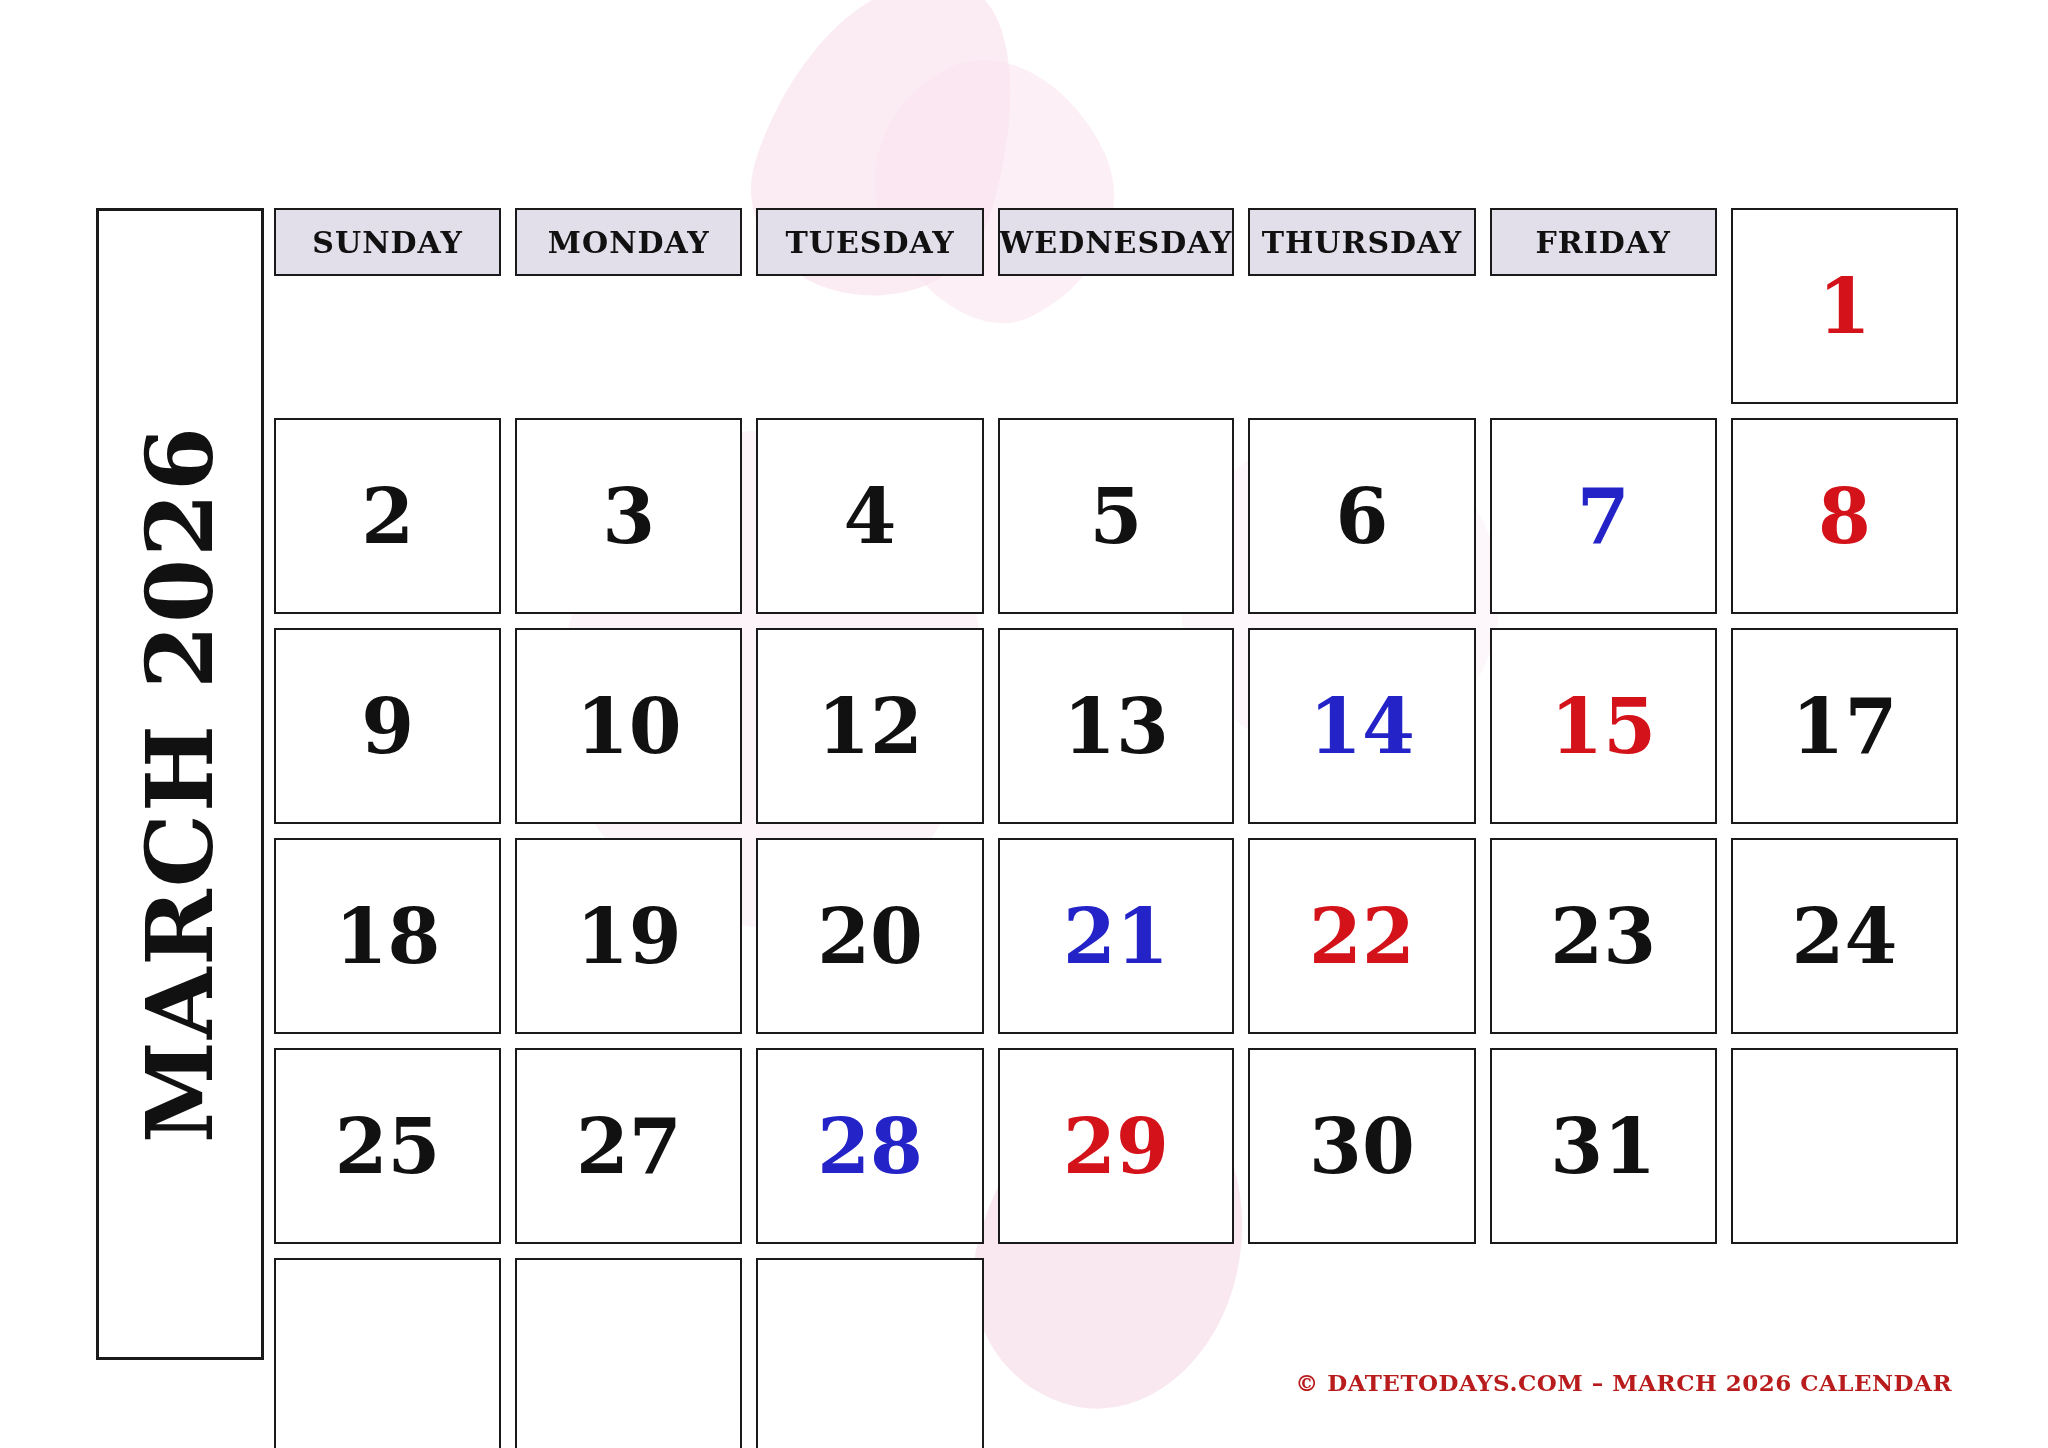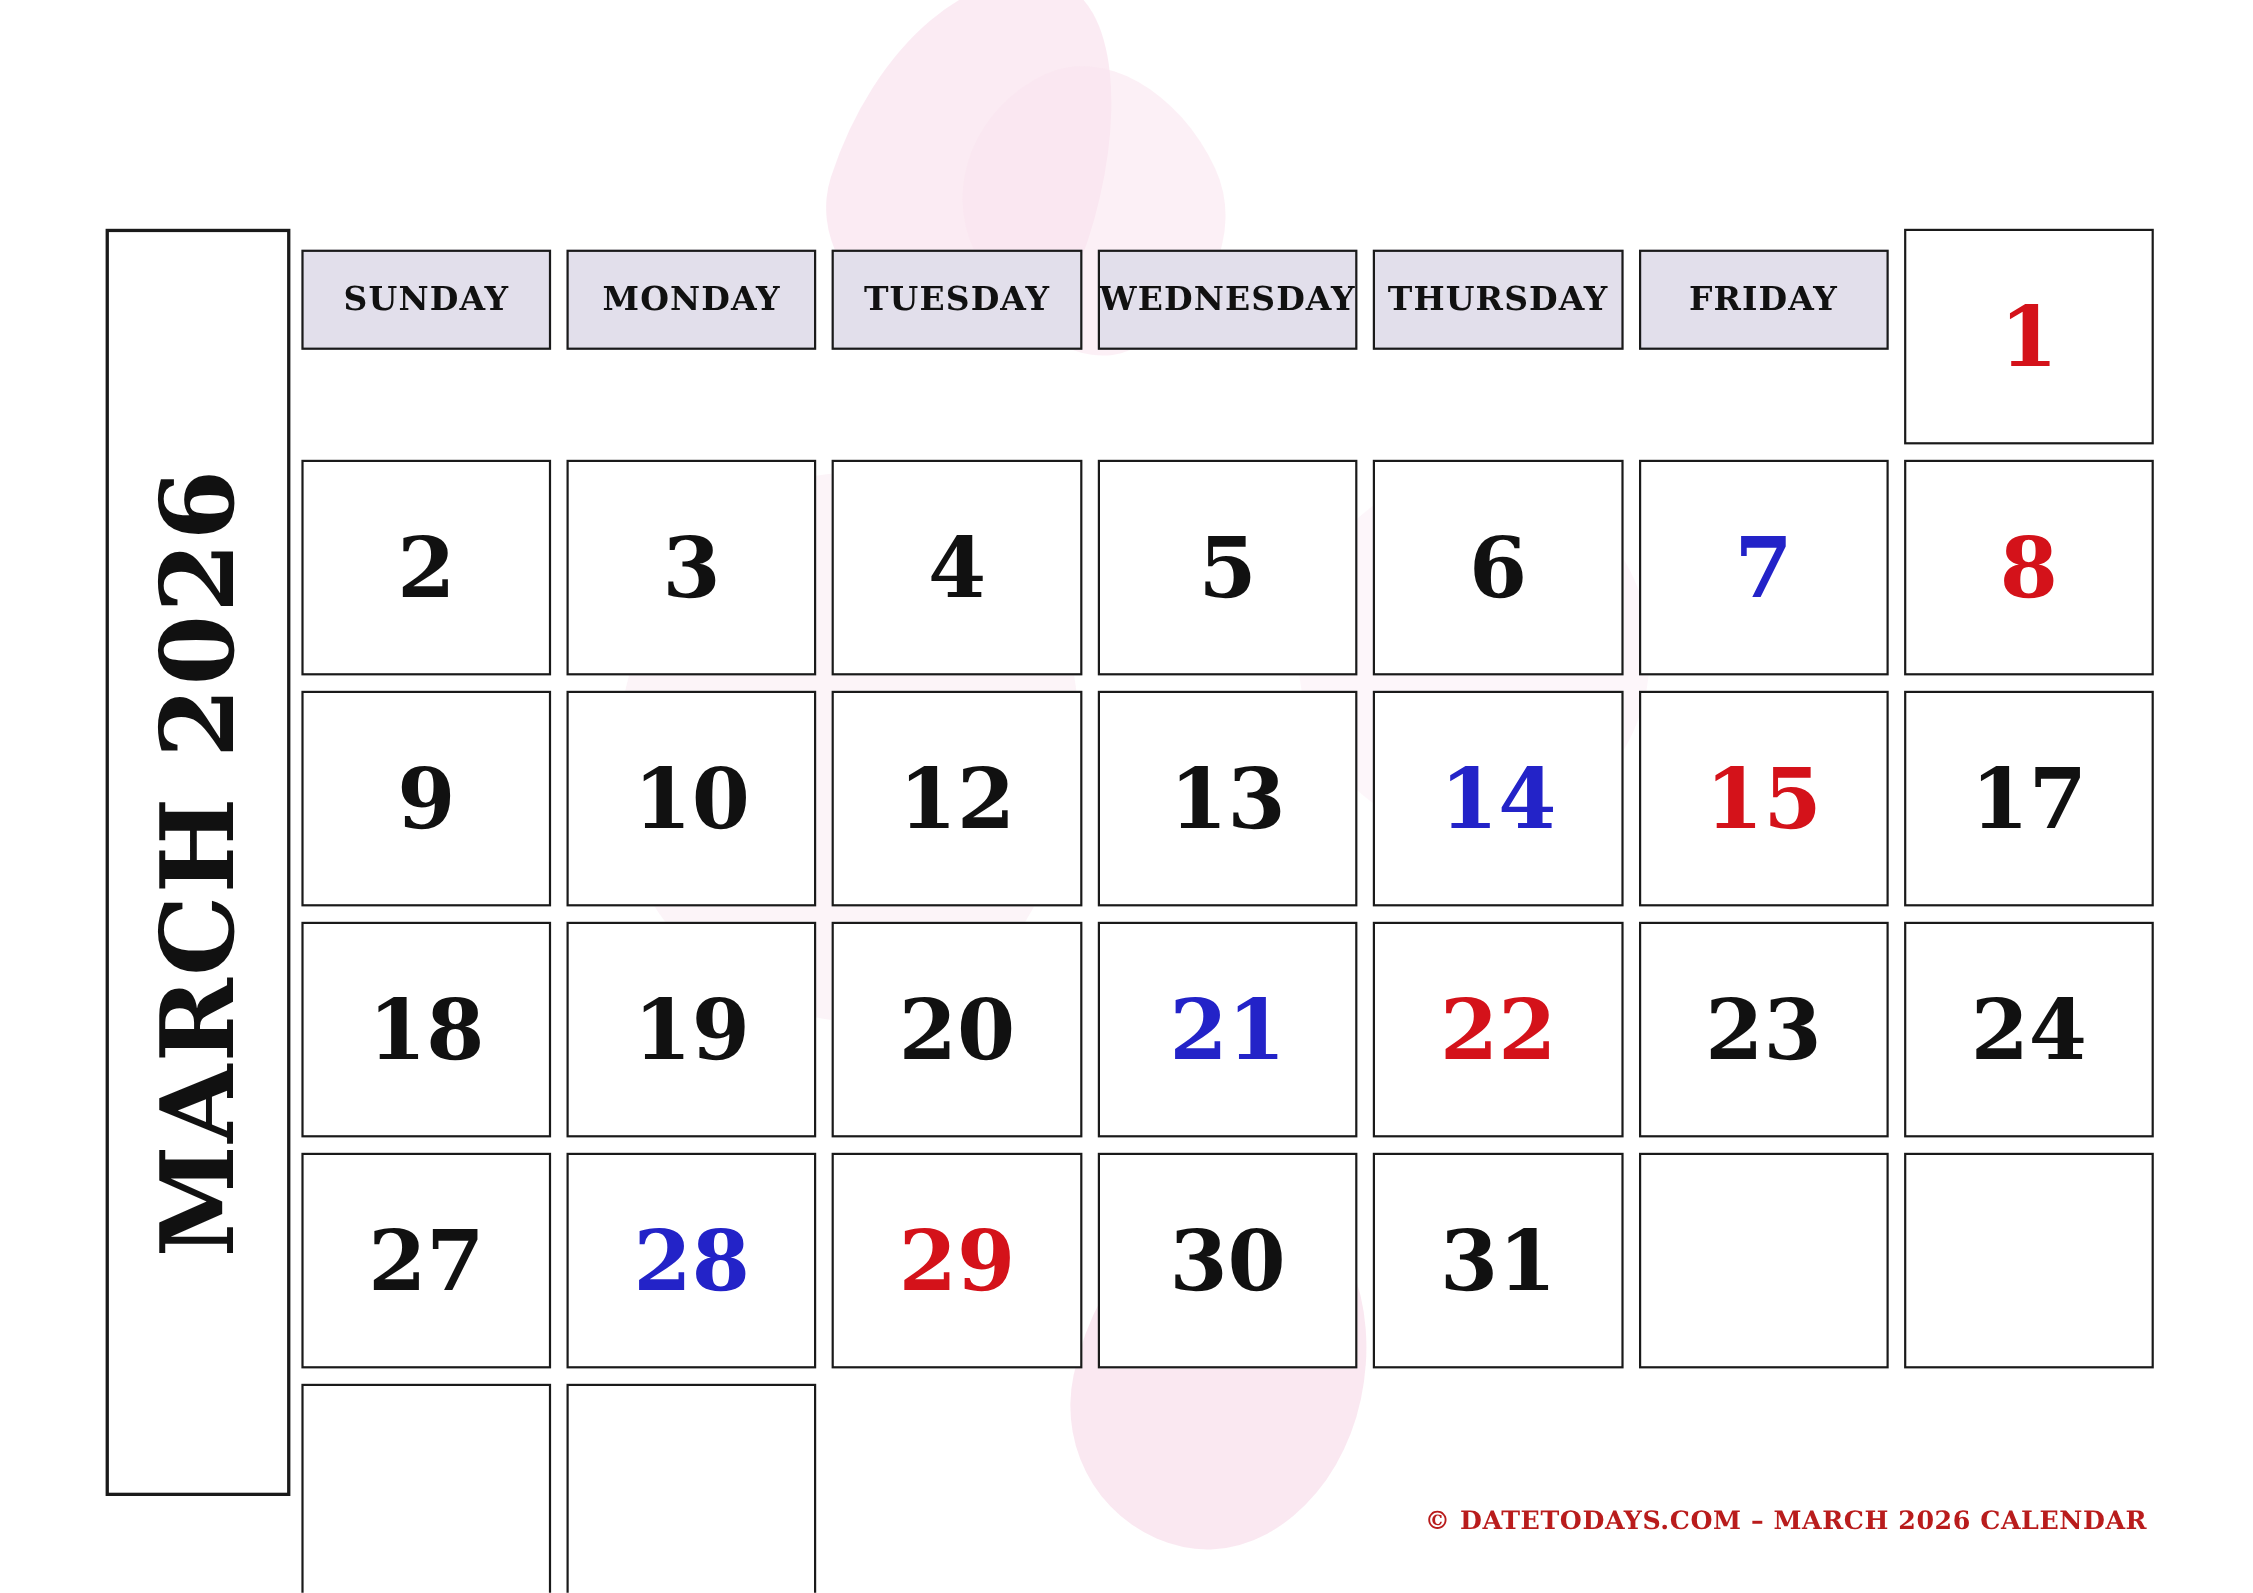--- a/index.html
+++ b/index.html
@@ -103,31 +103,30 @@
     display: grid;
     grid-template-columns: repeat(7, 1fr);
     grid-auto-rows: auto;
     column-gap: 14px;
     row-gap: 14px;
   }
 
   .dow {
     background: #e2dfeb;
     border: 2px solid #1a1a1a;
-    height: 91px;
+    height: 68px;
     display: flex;
     align-items: center;
     justify-content: center;
     font-family: "DejaVu Serif", serif;
     font-weight: bold;
     font-size: 30px;
     letter-spacing: 1px;
     color: #111111;
     box-sizing: border-box;
-    margin-top: 19px;
   }
 
   .day {
     background: #ffffff;
     border: 2px solid #1a1a1a;
     height: 196px;
     display: flex;
     align-items: center;
     justify-content: center;
     box-sizing: border-box;
@@ -191,20 +190,21 @@
         <div class="day sat">14</div>
         <div class="day sun">15</div>
         <div class="day ">17</div>
         <div class="day ">18</div>
         <div class="day ">19</div>
         <div class="day ">20</div>
         <div class="day sat">21</div>
         <div class="day sun">22</div>
         <div class="day ">23</div>
         <div class="day ">24</div>
+        <div class="day ">25</div>
         <div class="day ">27</div>
         <div class="day sat">28</div>
         <div class="day sun">29</div>
         <div class="day ">30</div>
         <div class="day ">31</div>
         <div class="day empty"></div>
         <div class="day empty"></div>
         <div class="day empty"></div>
         <div class="day empty"></div>
       </div>

